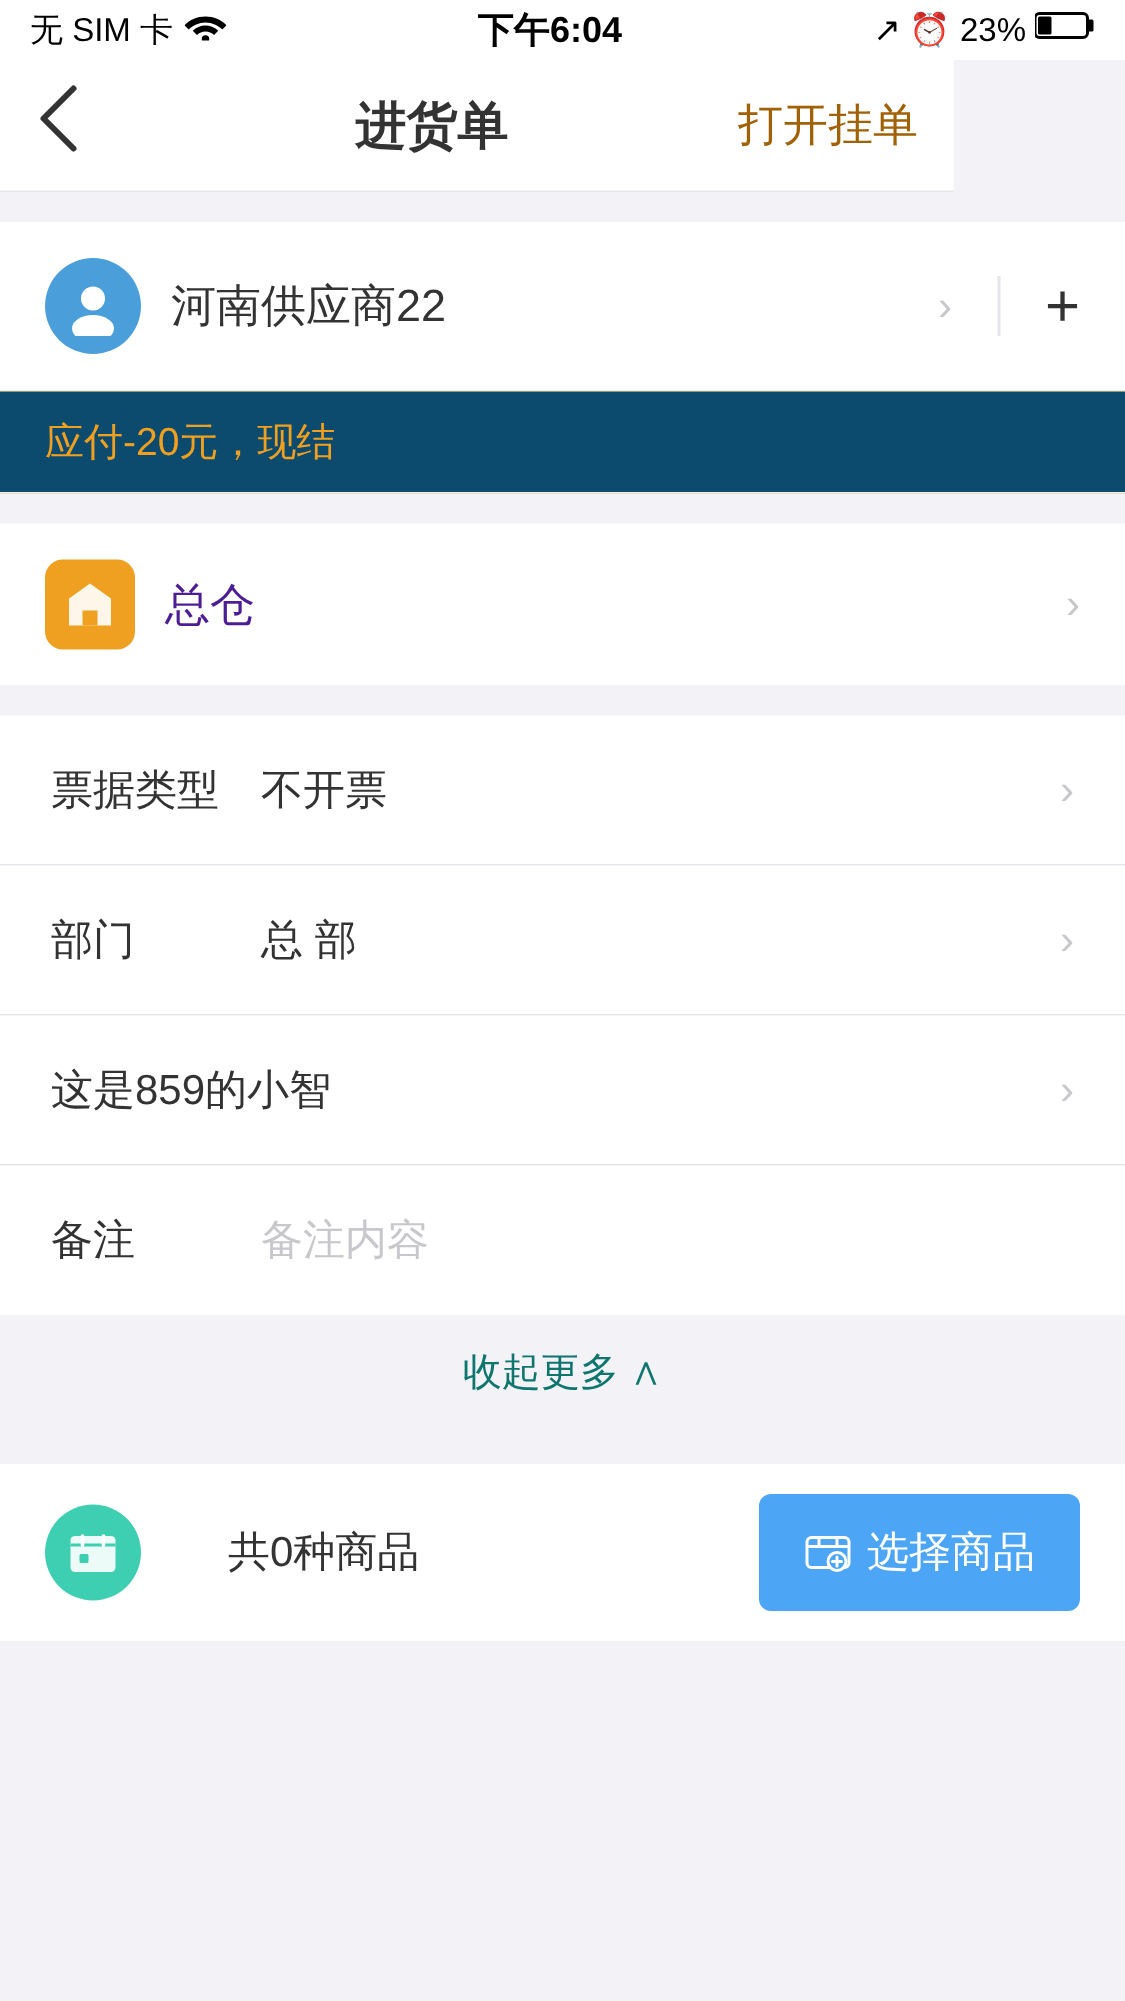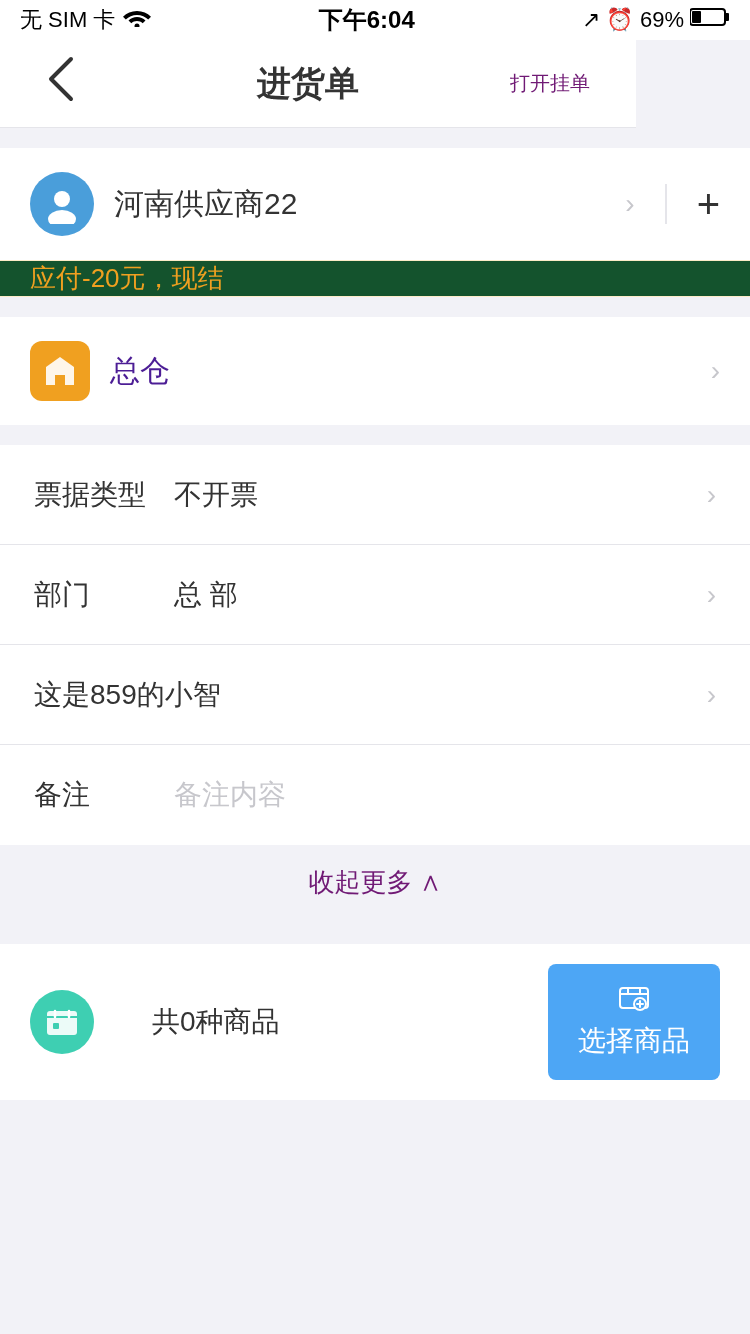--- a/index.html
+++ b/index.html
@@ -30,37 +30,37 @@
     .status-right { display: flex; align-items: center; gap: 6px; font-size: 22px; }
 
     
     .nav-bar {
       width: 636px;
       height: 88px;
       background: #fff;
       display: flex;
       align-items: center;
       justify-content: space-between;
-      padding: 0 46px;
+      padding: 0 24px;
       border-bottom: 1px solid #e5e5ea;
     }
     .nav-back {
       font-size: 36px;
       color: #333;
       cursor: pointer;
       width: 60px;
     }
     .nav-title {
       font-size: 34px;
       font-weight: 600;
       color: #333;
     }
     .nav-action {
-      font-size: 20px;
-      color: #701a75;
+      font-size: 30px;
+      color: #a16207;
       cursor: pointer;
     }
 
     
     .section-gap {
       height: 20px;
       background: #f2f2f7;
     }
 
     
@@ -105,22 +105,22 @@
       margin-right: 30px;
     }
     .supplier-add {
       font-size: 40px;
       color: #333;
       cursor: pointer;
     }
 
     
     .notice-bar {
-      background: #14532d;
-      padding: 0 30px;
+      background: #0c4a6e;
+      padding: 16px 30px;
       font-size: 26px;
       color: #f0a020;
       border-top: 1px solid #fdecc8;
       border-bottom: 1px solid #fdecc8;
     }
 
     .small-gap { height: 20px; background: #f2f2f7; }
 
     
     .warehouse-row {
@@ -182,21 +182,21 @@
       font-size: 28px;
       color: #c7c7cc;
     }
 
     
     .collapse-bar {
       background: #f2f2f7;
       text-align: center;
       padding: 20px 0 24px;
       font-size: 26px;
-      color: #701a75;
+      color: #0f766e;
       cursor: pointer;
     }
 
     
     .bottom-section {
       background: #fff;
       display: flex;
       align-items: center;
       padding: 20px 30px;
       margin-top: 20px;
@@ -222,21 +222,20 @@
       background: #4da6f5;
       color: #fff;
       border: none;
       border-radius: 8px;
       padding: 20px 30px;
       font-size: 28px;
       display: flex;
       align-items: center;
       gap: 10px;
       cursor: pointer;
-      flex-direction: column;
     }
 
     
     .page-bg-fill {
       background: #f2f2f7;
       height: 300px;
     }
   </style>
 </head>
 <body>
@@ -249,21 +248,21 @@
         <path d="M14 4C8.5 4 3.6 6.2 0 9.8l2.8 2.8C5.6 10 9.6 8 14 8s8.4 2 11.2 4.6L28 9.8C24.4 6.2 19.5 4 14 4z" fill="#000"></path>
         <path d="M14 10c-3.3 0-6.3 1.3-8.5 3.5l2.8 2.8C9.8 14.8 11.8 14 14 14s4.2.8 5.7 2.3l2.8-2.8C20.3 11.3 17.3 10 14 10z" fill="#000"></path>
         <circle cx="14" cy="19" r="2.5" fill="#000"></circle>
       </svg>
     </span>
   </div>
   <div class="status-center">下午6:04</div>
   <div class="status-right">
     <span>↗</span>
     <span>⏰</span>
-    <span>69%</span>
+    <span>23%</span>
     <span>
       <svg width="40" height="20" viewBox="0 0 40 20">
         <rect x="0" y="2" width="35" height="16" rx="3" ry="3" fill="none" stroke="#000" stroke-width="2"></rect>
         <rect x="35" y="6" width="4" height="8" rx="1" fill="#000"></rect>
         <rect x="2" y="4" width="9" height="12" rx="1" fill="#000"></rect>
       </svg>
     </span>
   </div>
 </div>
 

